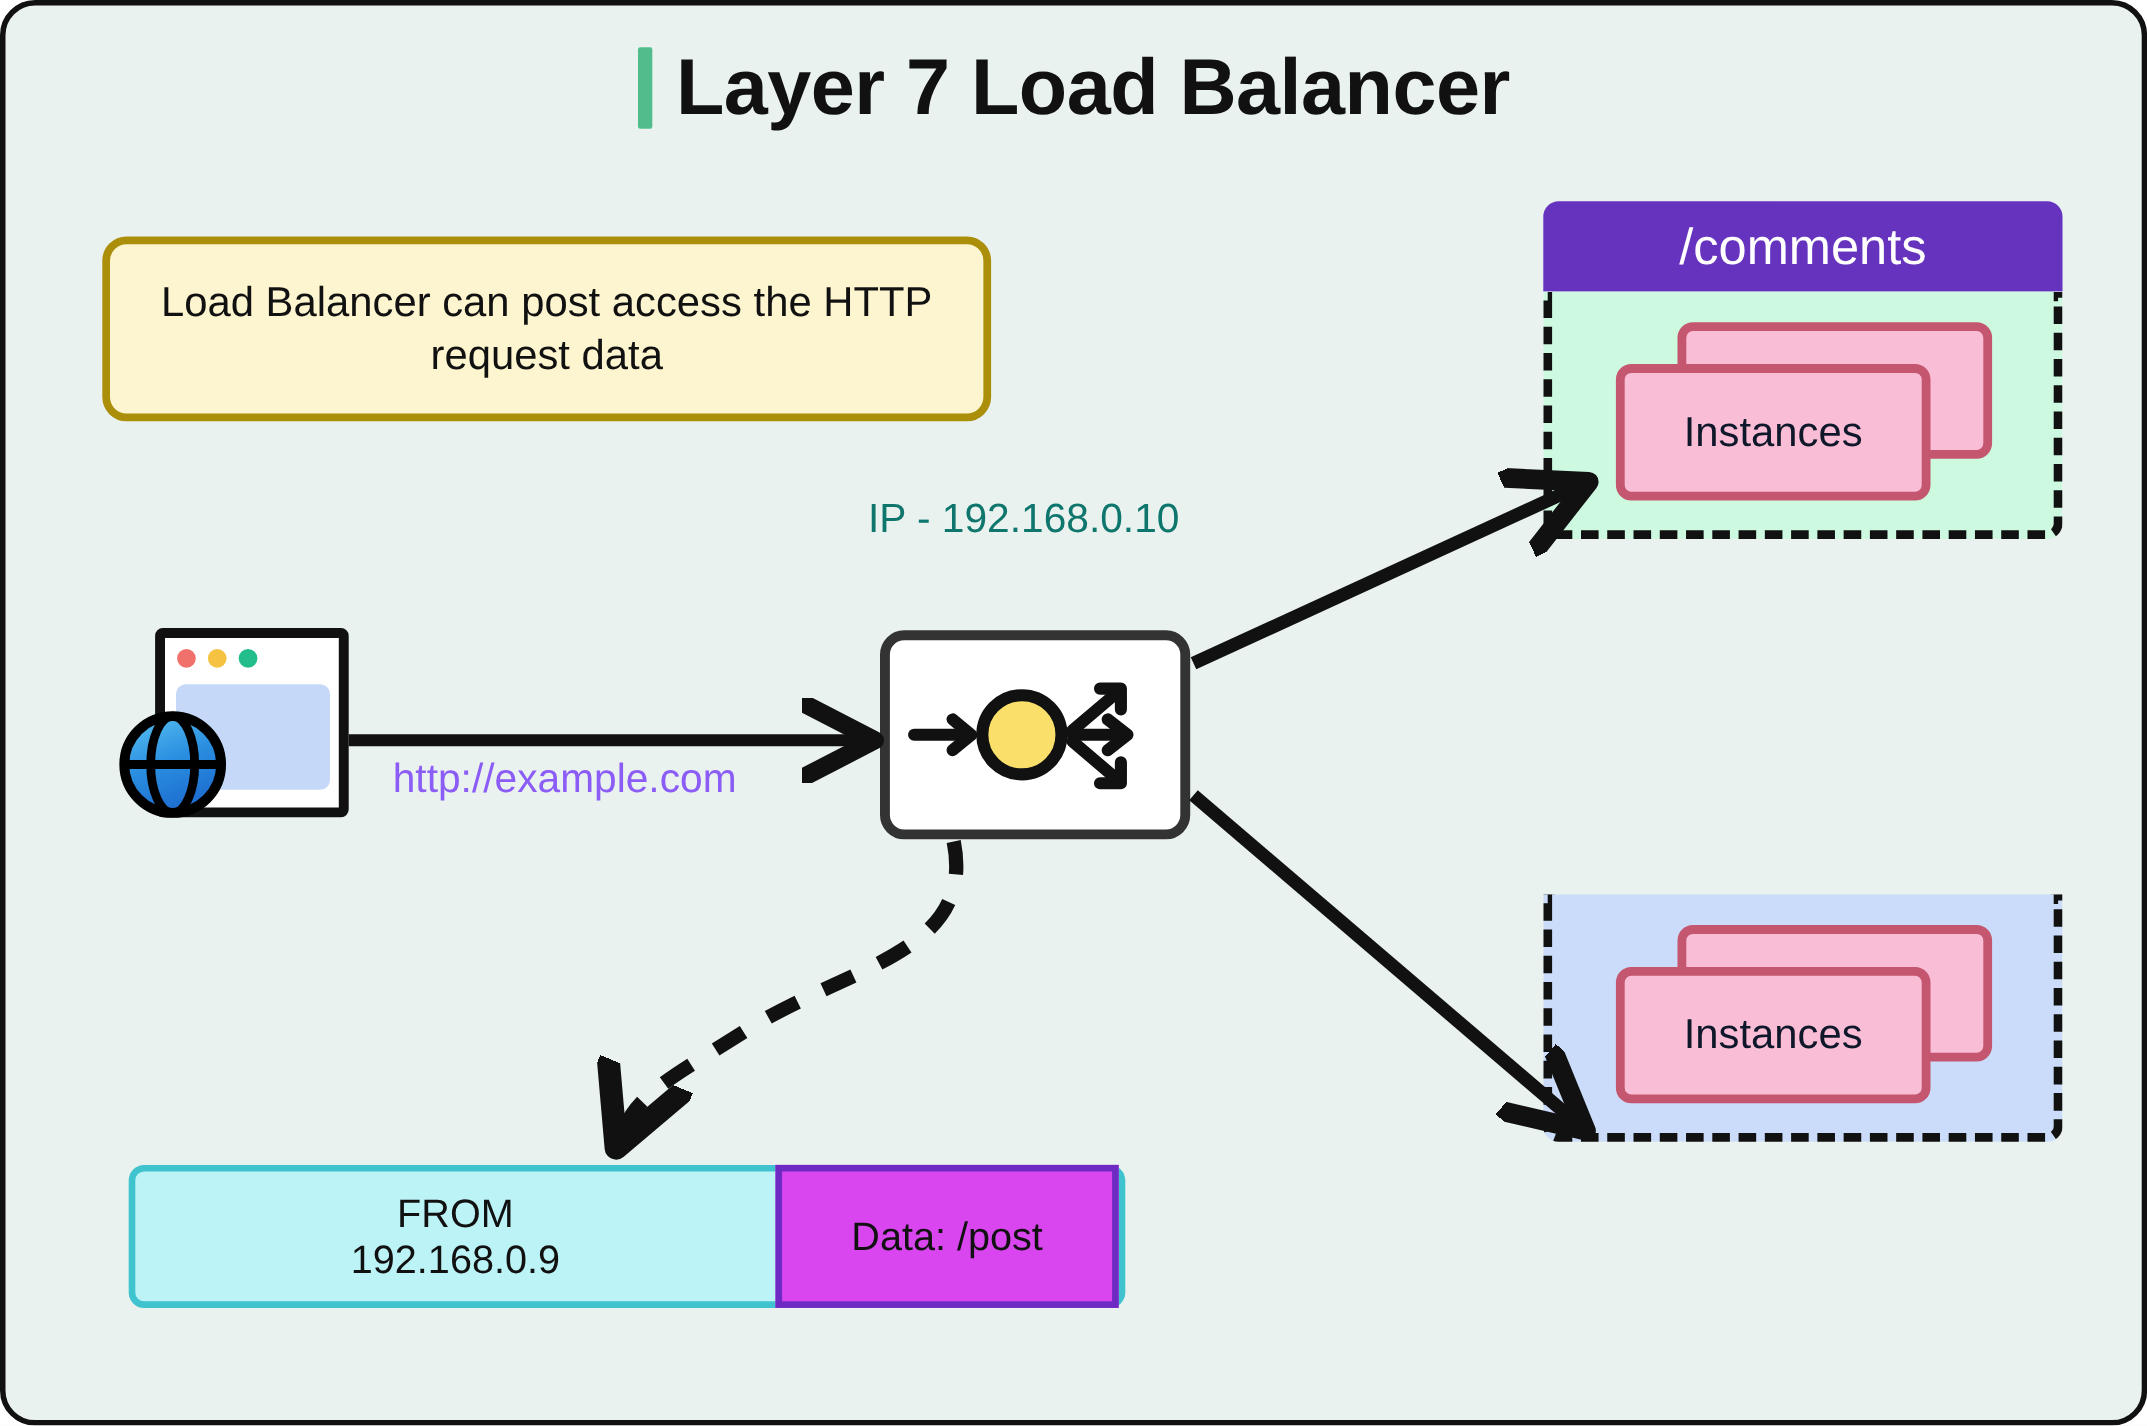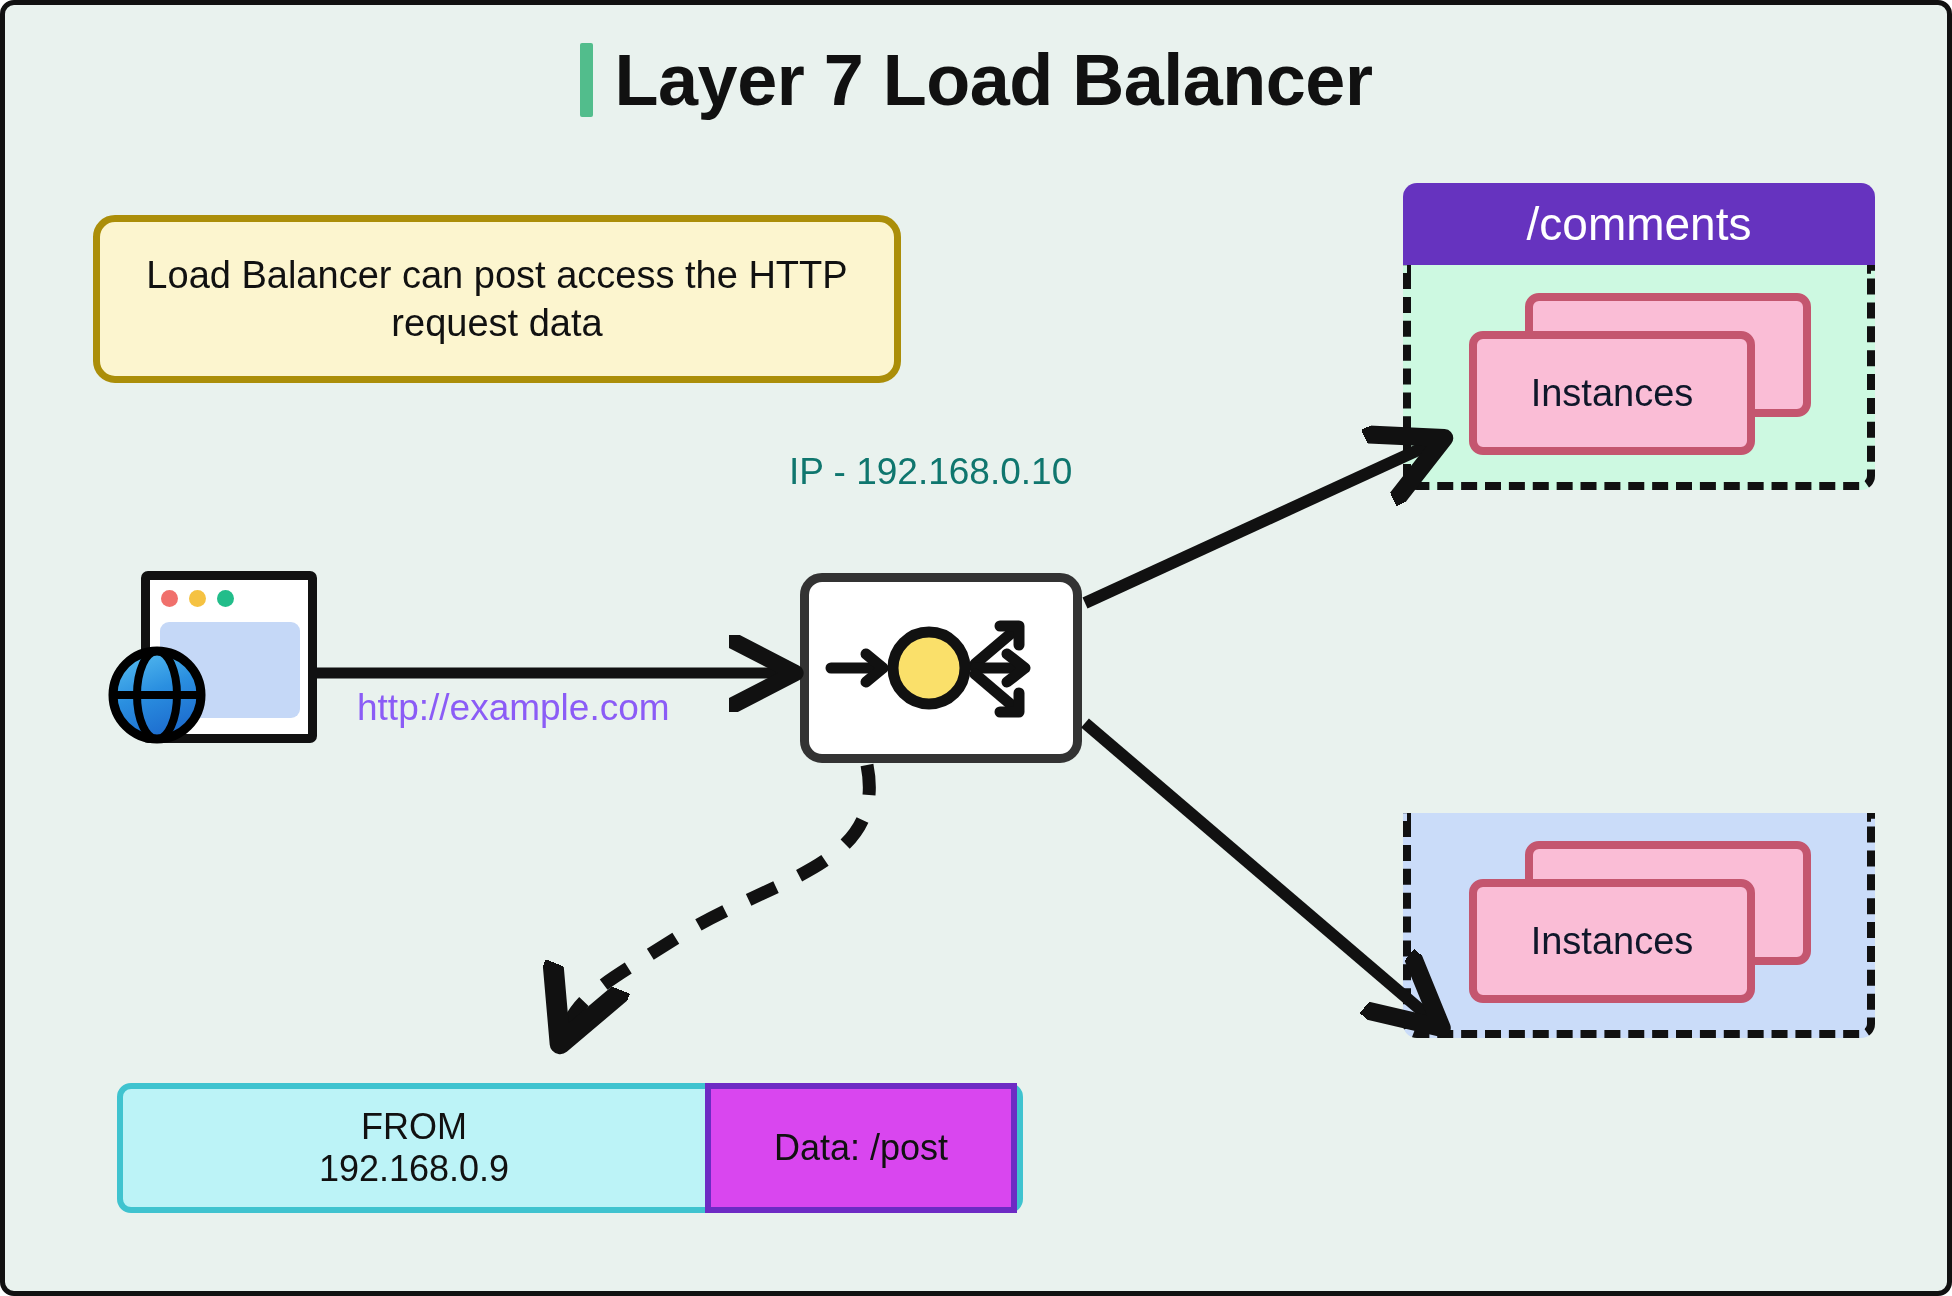--- a/index.html
+++ b/index.html
@@ -6,21 +6,21 @@
     margin: 0;
     padding: 0;
     background: #ffffff;
   }
   #stage {
     position: relative;
     width: 1952px;
     height: 1296px;
     background: #e9f2ee;
     border: 5px solid #111111;
-    border-radius: 14px;
+    border-radius: 32px;
     box-sizing: border-box;
     overflow: hidden;
     font-family: "Liberation Sans", sans-serif;
   }
 
   
   #title-wrap {
     position: absolute;
     left: 0;
     top: 34px;
@@ -211,21 +211,20 @@
     left: 112px;
     top: 1054px;
     width: 906px;
     height: 130px;
     background: #bcf3f7;
     border: 6px solid #3fc3cf;
     border-radius: 14px;
     box-sizing: border-box;
     display: flex;
     align-items: stretch;
-    margin-top: 24px;
   }
   .packet-seg {
     flex: 1 1 0;
     display: flex;
     flex-direction: column;
     align-items: center;
     justify-content: center;
     text-align: center;
     font-size: 36px;
     color: #111111;

